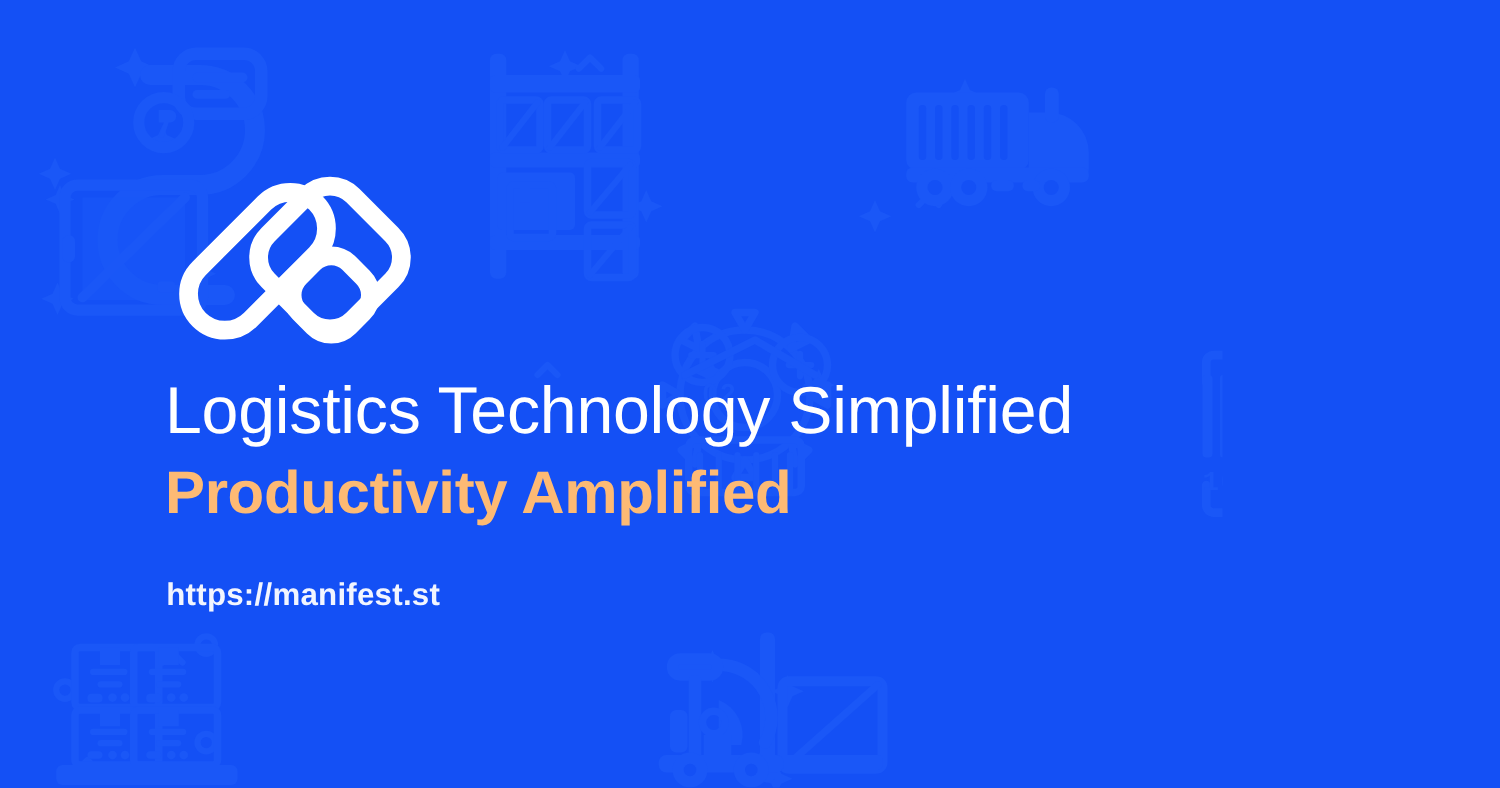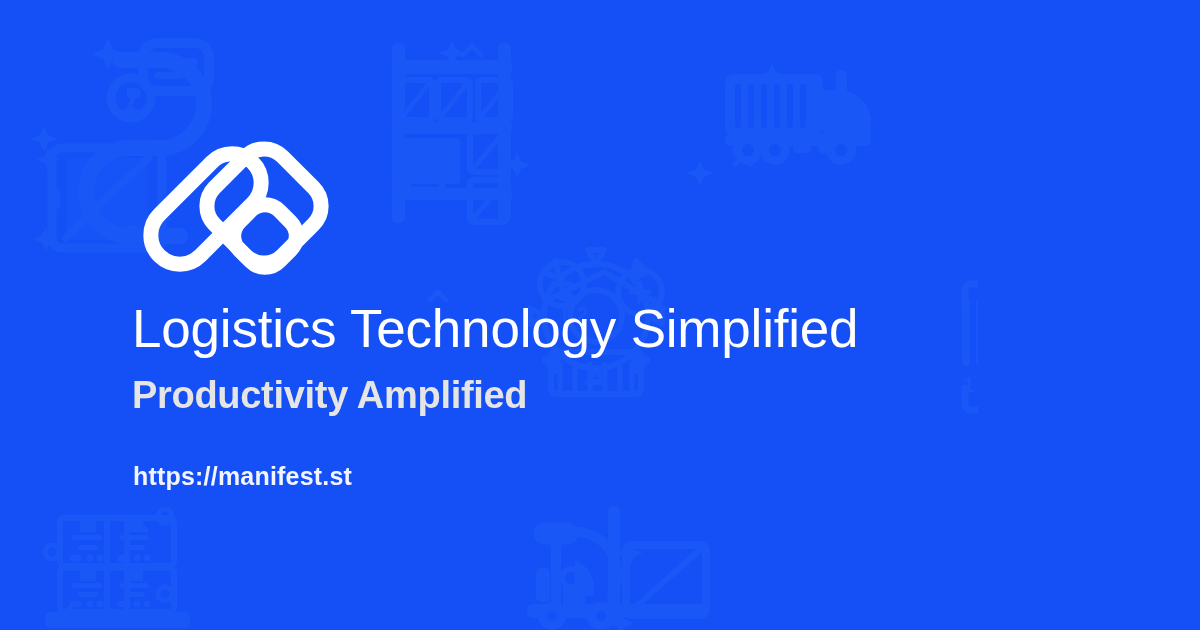--- a/index.html
+++ b/index.html
@@ -59,24 +59,24 @@
   .headline-light {
     font-size:53px;
     line-height:62px;
     font-weight:300;
     color:#ffffff;
     letter-spacing:-0.2px;
     white-space:nowrap;
   }
 
   .headline-bold {
-    font-size:38px;
+    font-size:48px;
     line-height:62px;
     font-weight:700;
-    color:#e5e5e5;
+    color:#fdba74;
     letter-spacing:-0.3px;
     white-space:nowrap;
     margin-top:4px;
   }
 
   .url-line {
     position:absolute;
     left:1px;
     top:460px;
     font-size:25px;

